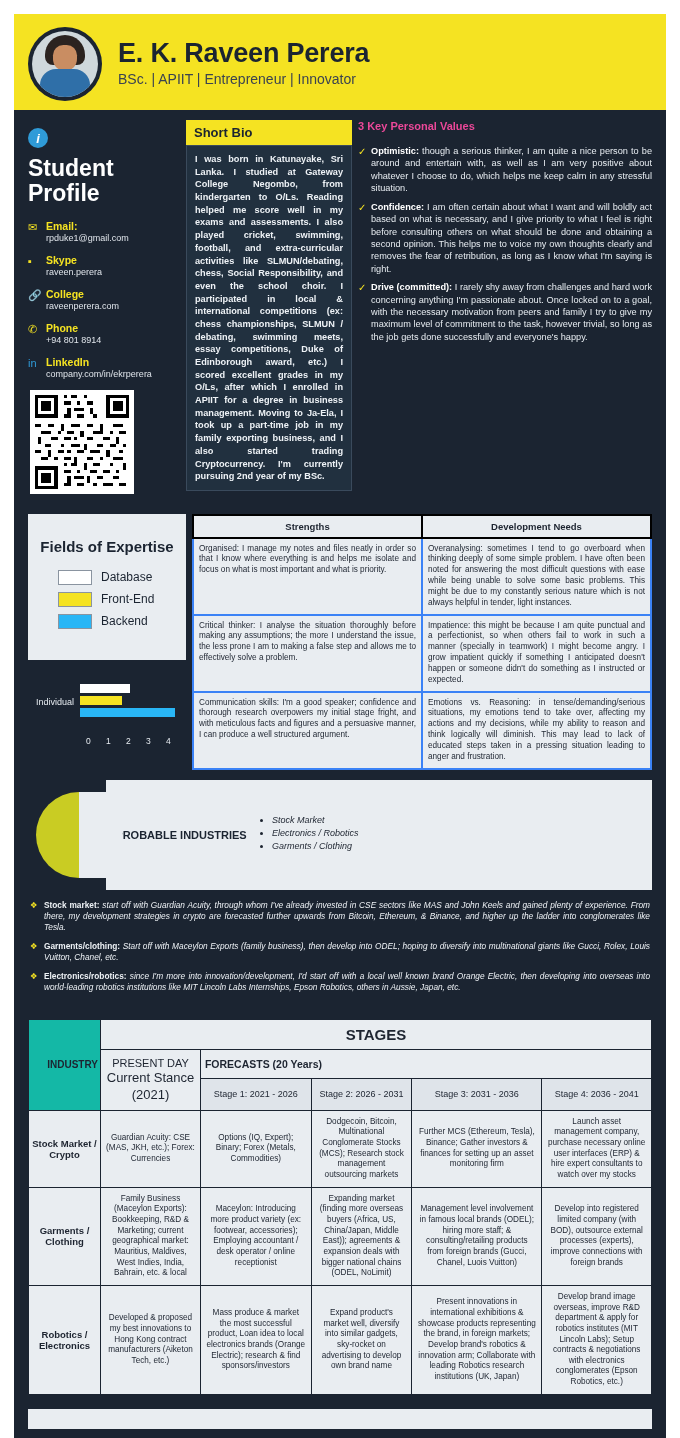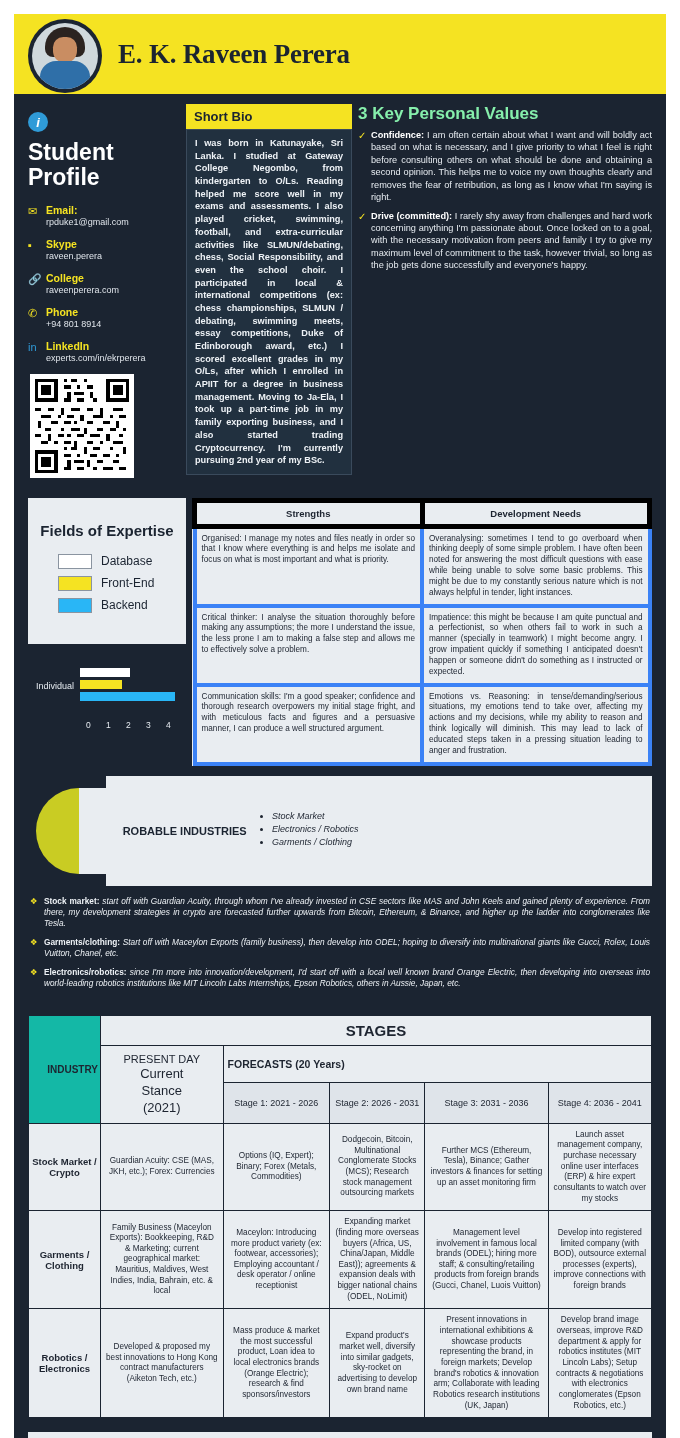--- a/index.html
+++ b/index.html
@@ -6,21 +6,21 @@
   body {
     width: 680px;
     background: #ffffff;
     font-family: "Liberation Sans", sans-serif;
     color: #1d2430;
   }
   .page { width: 680px; background:#ffffff; padding: 14px 14px 0 14px; }
   .card { background:#1b2431; position:relative; }
 
   
-  .header { background:#f5e322; display:flex; align-items:center; height:80px; padding-left:14px;font-family:Liberation Serif, serif; }
+  .header { background:#f5e322; display:flex; align-items:center; height:96px; padding-left:14px; }
   .avatar-wrap { width:74px; height:74px; border-radius:50%; background:#1b2431; display:flex; align-items:center; justify-content:center; flex:0 0 auto; margin-top:4px;}
   .avatar { width:66px; height:66px; border-radius:50%; background:#cfd8dc; overflow:hidden; position:relative; }
   .avatar .hair { position:absolute; left:13px; top:4px; width:40px; height:30px; background:#2b2320; border-radius:20px 20px 8px 8px; }
   .avatar .face { position:absolute; left:21px; top:14px; width:24px; height:26px; background:#c98d62; border-radius:12px 12px 14px 14px; }
   .avatar .body { position:absolute; left:8px; top:38px; width:50px; height:30px; background:#2f6fa8; border-radius:16px 16px 0 0; }
   .name-block { padding-left:16px; }
   .name { font-size:27px; font-weight:bold; color:#1b2431; letter-spacing:-.2px; }
   .subtitle { font-size:14px; color:#3b4350; margin-top:2px; }
 
   
@@ -36,21 +36,21 @@
   .c-val { font-size:9px; color:#dfe4ea; margin-top:1px; word-break:break-all; }
   .qr { width:104px; height:104px; background:#fff; margin-top:10px; margin-left:2px; padding:5px; }
   .qr svg { display:block; }
 
   .col-mid { width:172px; padding-right:6px; }
   .col-right { flex:1; padding-right:14px; }
 
   .panel-title-box { background:#f5e322; color:#1b2431; font-weight:bold; font-size:13px; padding:5px 8px; }
   .bio-box { background:#21303f; border:1px solid #3a4a5c; color:#eef2f6; font-size:9.2px; line-height:1.38; padding:7px 8px; text-align:justify; font-weight:bold; }
 
-  .rt-title { color:#86efac; font-size:17px; font-weight:bold; margin-bottom:5px; }
+  .rt-title { color:#ec4899; font-size:11px; font-weight:bold; margin-bottom:13px; }
   .values li { list-style:none; font-size:9.2px; color:#e7ecf1; line-height:1.35; text-align:justify; margin-bottom:6px; padding-left:13px; position:relative; }
   .values li:before { content:"✓"; position:absolute; left:0; color:#f5e322; font-size:10px; }
   .values b { color:#ffffff; }
 
   
   .mid { display:flex; margin-top:10px; }
   .fields-col { width:172px; padding-left:14px; }
   .fields-box { background:#e9edf1; padding:24px 6px; }
   .fields-title { text-align:center; font-size:15px; font-weight:bold; color:#1b2431; line-height:1.2; }
   .legend { margin-top:14px; padding-left:24px; }
@@ -62,22 +62,22 @@
   .chart-row { display:flex; align-items:center; margin-bottom:16px; }
   .chart-label { width:52px; font-size:9px; text-align:right; padding-right:6px; color:#e7ecf1; }
   .bars { flex:1; }
   .bar { height:9px; margin-bottom:3px; }
   .axis { display:flex; margin-left:58px; }
   .axis span { flex:1; font-size:8.5px; color:#e7ecf1; text-align:left; }
 
   .swot-col { flex:1; padding:0 14px 0 6px; }
   .swot-title { color:#fff; font-size:14px; font-weight:bold; margin-bottom:5px; }
   .swot-table { width:100%; border-collapse:collapse; background:#e9edf1; }
-  .swot-table th { font-size:9.5px; padding:5px 4px; border:5px solid #000000; background:#e9edf1; }
-  .swot-table td { font-size:8.2px; line-height:1.32; padding:5px 5px; border:4px solid #3b82f6; vertical-align:top; text-align:justify; width:50%; }
+  .swot-table th { font-size:9.5px; padding:5px 4px; border:2px solid #000000; background:#e9edf1; }
+  .swot-table td { font-size:8.2px; line-height:1.32; padding:5px 5px; border:2px solid #3b82f6; vertical-align:top; text-align:justify; width:50%; }
 
   
   .industries { display:flex; margin:10px 14px 0 14px; background:#e9edf1; height:110px; }
   .pie-side { width:78px; position:relative; background:#1b2431; }
   .pie { position:absolute; left:8px; top:12px; width:86px; height:86px; border-radius:50%; background:#c9cc23; }
   .pie-cut { position:absolute; left:51px; top:12px; width:43px; height:86px; background:#e9edf1; }
   .ind-label { width:150px; display:flex; align-items:center; justify-content:center; font-size:11px; font-weight:bold; text-align:center; color:#1b2431; }
   .ind-list { flex:1; display:flex; align-items:center; font-size:9px; }
   .ind-list ul { padding-left:16px; }
   .ind-list li { margin-bottom:3px; font-style:italic; }
@@ -87,21 +87,21 @@
   .note .dia { color:#f5e322; width:14px; flex:0 0 14px; }
   .note i { font-style:italic; }
   .note b { font-weight:bold; }
 
   
   .stages-wrap { background:#1b2431; padding:6px 14px 14px 14px; }
   table.stages { width:100%; border-collapse:collapse; }
   table.stages th, table.stages td { border:1px solid #1b2431; }
   .stages-head { background:#e9edf1; font-size:15px; font-weight:bold; text-align:center; padding:6px; }
   .industry-head { background:#14b8a6; font-size:10px; font-weight:bold; text-align:right; width:72px; padding:6px 2px; }
-  .present-head { background:#e9edf1; font-size:10px; text-align:center; padding:6px 20px; line-height:1.3; }
+  .present-head { background:#e9edf1; font-size:10px; text-align:center; padding:6px 0; line-height:1.3; }
   .forecast-head { background:#e9edf1; font-size:10.5px; font-weight:bold; text-align:left; padding:4px; }
   .stage-head { background:#dfe4ea; font-size:9px; text-align:center; padding:6px 4px; }
   .row-label { background:#e9edf1; font-size:9.5px; font-weight:bold; text-align:center; padding:6px 3px; }
   table.stages td.cell { background:#e9edf1; font-size:8.2px; line-height:1.3; text-align:center; padding:6px 5px; vertical-align:middle; }
   td.present { background:#f3f5f7; }
   .footer-strip { height:20px; background:#e9edf1; margin:0 14px; }
 </style>
 </head>
 <body>
 
@@ -111,20 +111,21 @@
     <div class="header">
       <div class="avatar-wrap">
         <div class="avatar">
           <div class="hair"></div>
             <div class="face"></div>
             <div class="body"></div>
         </div>
       </div>
       <div class="name-block">
         <div class="name">E. K. Raveen Perera</div>
+        <div class="subtitle">BSc. | APIIT | Entrepreneur | Innovator</div>
       </div>
     </div>
 
     <div class="top">
 
       <div class="col-left">
         <div class="info-icon">i</div>
         <div class="student-profile">Student Profile</div>
 
         <div class="contacts">
@@ -153,21 +154,21 @@
             <div class="c-ico">✆</div>
             <div>
               <div class="c-label">Phone</div>
               <div class="c-val">+94 801 8914</div>
             </div>
           </div>
           <div class="contact">
             <div class="c-ico blue">in</div>
             <div>
               <div class="c-label">LinkedIn</div>
-              <div class="c-val">experts.com/in/ekrperera</div>
+              <div class="c-val">company.com/in/ekrperera</div>
             </div>
           </div>
         </div>
 
         <div class="qr">
           <svg width="94" height="94" viewBox="0 0 29 29" shape-rendering="crispEdges">
             <rect width="29" height="29" fill="#fff"></rect>
             <g fill="#000">
               <rect x="0" y="0" width="7" height="7"></rect>
                 <rect x="1" y="1" width="5" height="5" fill="#fff"></rect>
@@ -260,20 +261,21 @@
       </div>
 
       <div class="col-mid">
         <div class="panel-title-box">Short Bio</div>
         <div class="bio-box">I was born in Katunayake, Sri Lanka. I studied at Gateway College Negombo, from kindergarten to O/Ls. Reading helped me score well in my exams and assessments. I also played cricket, swimming, football, and extra-curricular activities like SLMUN/debating, chess, Social Responsibility, and even the school choir. I participated in local &amp; international competitions (ex: chess championships, SLMUN / debating, swimming meets, essay competitions, Duke of Edinborough award, etc.) I scored excellent grades in my O/Ls, after which I enrolled in APIIT for a degree in business management. Moving to Ja-Ela, I took up a part-time job in my family exporting business, and I also started trading Cryptocurrency. I'm currently pursuing 2nd year of my BSc.</div>
       </div>
 
       <div class="col-right">
         <div class="rt-title">3 Key Personal Values</div>
         <ul class="values">
+          <li><b>Optimistic:</b><span> though a serious thinker, I am quite a nice person to be around and entertain with, as well as I am very positive about whatever I choose to do, which helps me keep calm in any stressful situation.</span></li>
           <li><b>Confidence:</b><span> I am often certain about what I want and will boldly act based on what is necessary, and I give priority to what I feel is right before consulting others on what should be done and obtaining a second opinion. This helps me to voice my own thoughts clearly and removes the fear of retribution, as long as I know what I'm saying is right.</span></li>
           <li><b>Drive (committed):</b><span> I rarely shy away from challenges and hard work concerning anything I'm passionate about. Once locked on to a goal, with the necessary motivation from peers and family I try to give my maximum level of commitment to the task, however trivial, so long as the job gets done successfully and everyone's happy.</span></li>
         </ul>
       </div>
     </div>
 
     <div class="mid">
       <div class="fields-col">
         <div class="fields-box">
           <div class="fields-title">Fields of Expertise</div>

